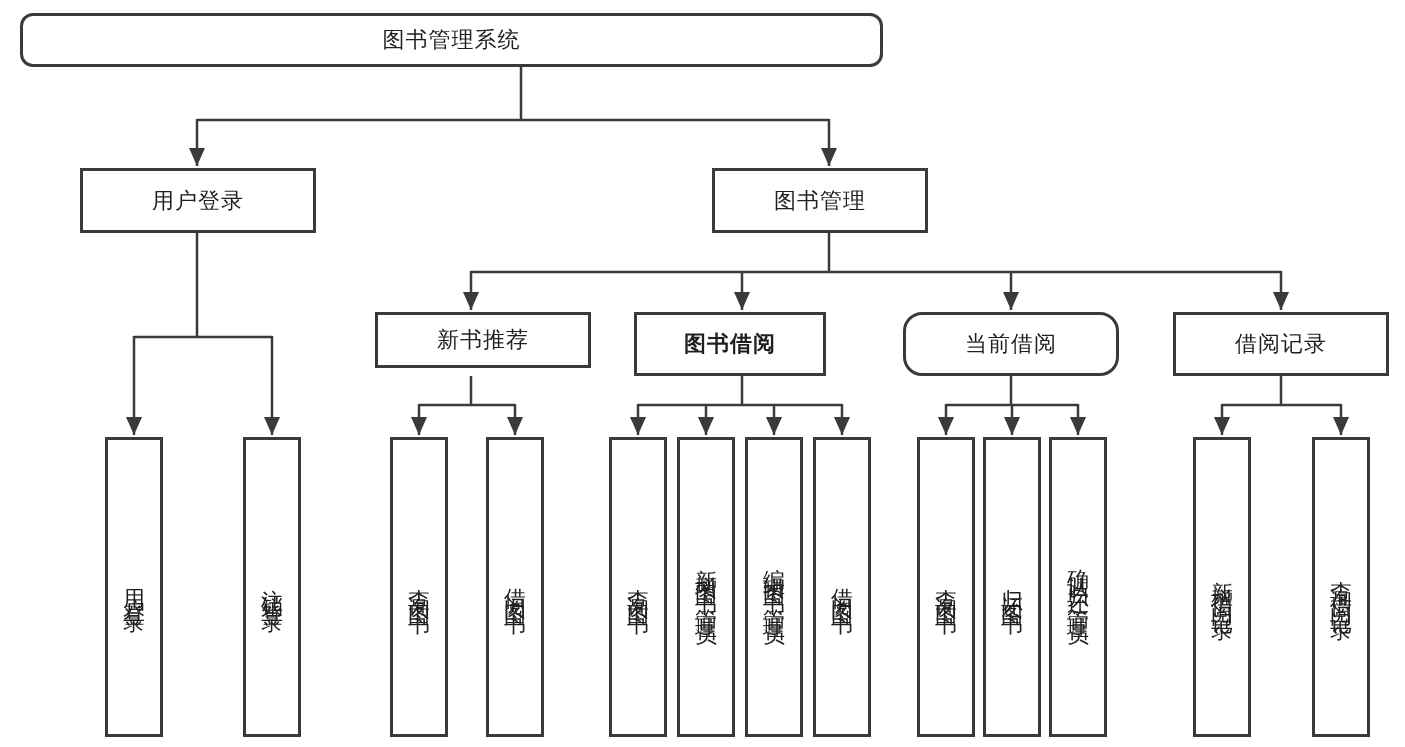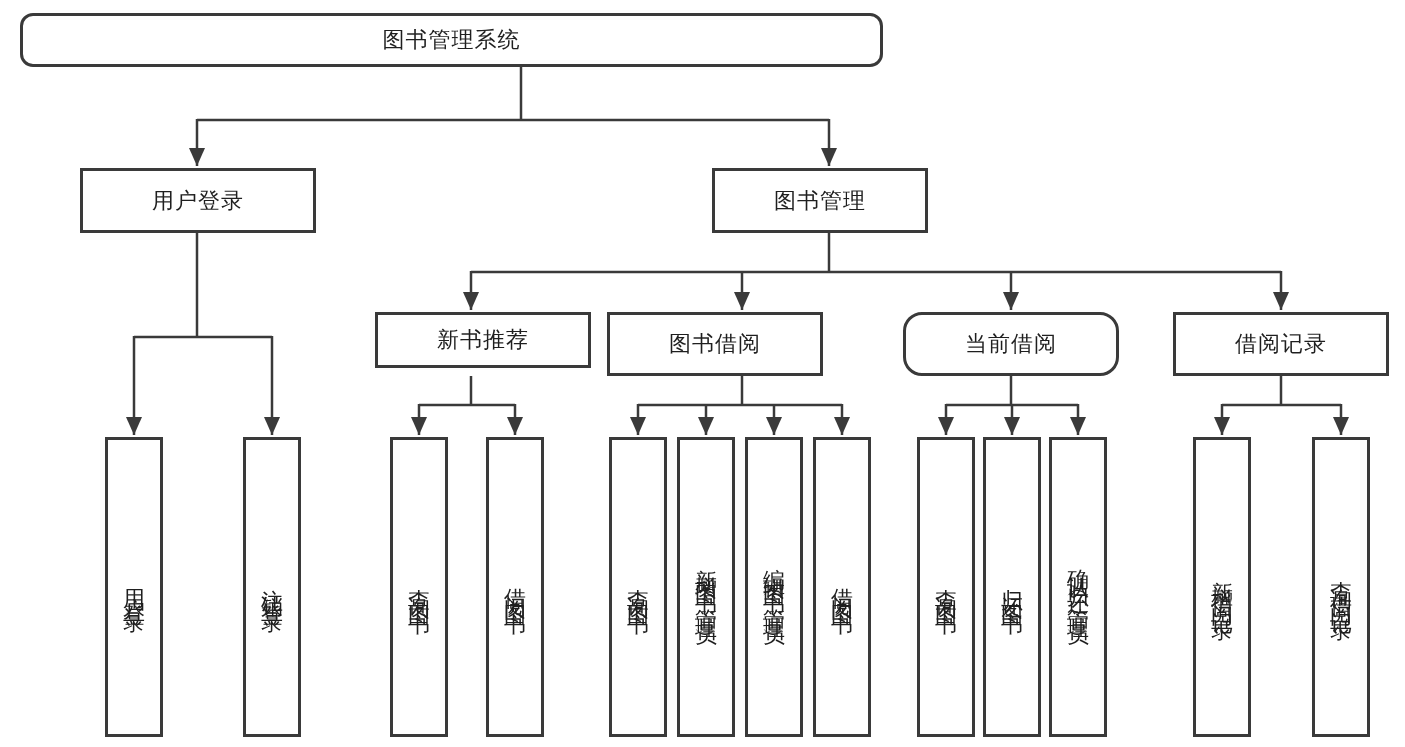--- a/index.html
+++ b/index.html
@@ -108,21 +108,21 @@
       <line x1="1341" y1="404" x2="1341" y2="435" marker-end="url(#arrow)"></line>
     </g>
   </svg>
 
   <div class="node root-node" style="left:20px; top:13px; width:863px; height:54px;border-radius:13px;">图书管理系统</div>
 
   <div class="node branch-node" style="left:80px; top:168px; width:236px; height:65px;">用户登录</div>
   <div class="node branch-node" style="left:712px; top:168px; width:216px; height:65px;">图书管理</div>
 
   <div class="node branch-node" style="left:363px; top:312px; width:216px; height:56px;margin-left:12px;">新书推荐</div>
-  <div class="node branch-node" style="left:607px; top:312px; width:216px; height:64px;">图书借阅</div>
+  <div class="node branch-node" style="left:634px; top:312px; width:192px; height:64px;font-weight:bold;">图书借阅</div>
   <div class="node branch-node" style="left:903px; top:312px; width:216px; height:64px;border-radius:19px;">当前借阅</div>
   <div class="node branch-node" style="left:1173px; top:312px; width:216px; height:64px;">借阅记录</div>
 
   <div class="node leaf-node" style="left:105px;">用户登录</div>
   <div class="node leaf-node" style="left:243px;">注销登录</div>
 
   <div class="node leaf-node" style="left:390px;">查询图书</div>
   <div class="node leaf-node" style="left:486px;">借阅图书</div>
 
   <div class="node leaf-node" style="left:609px;">查询图书</div>

